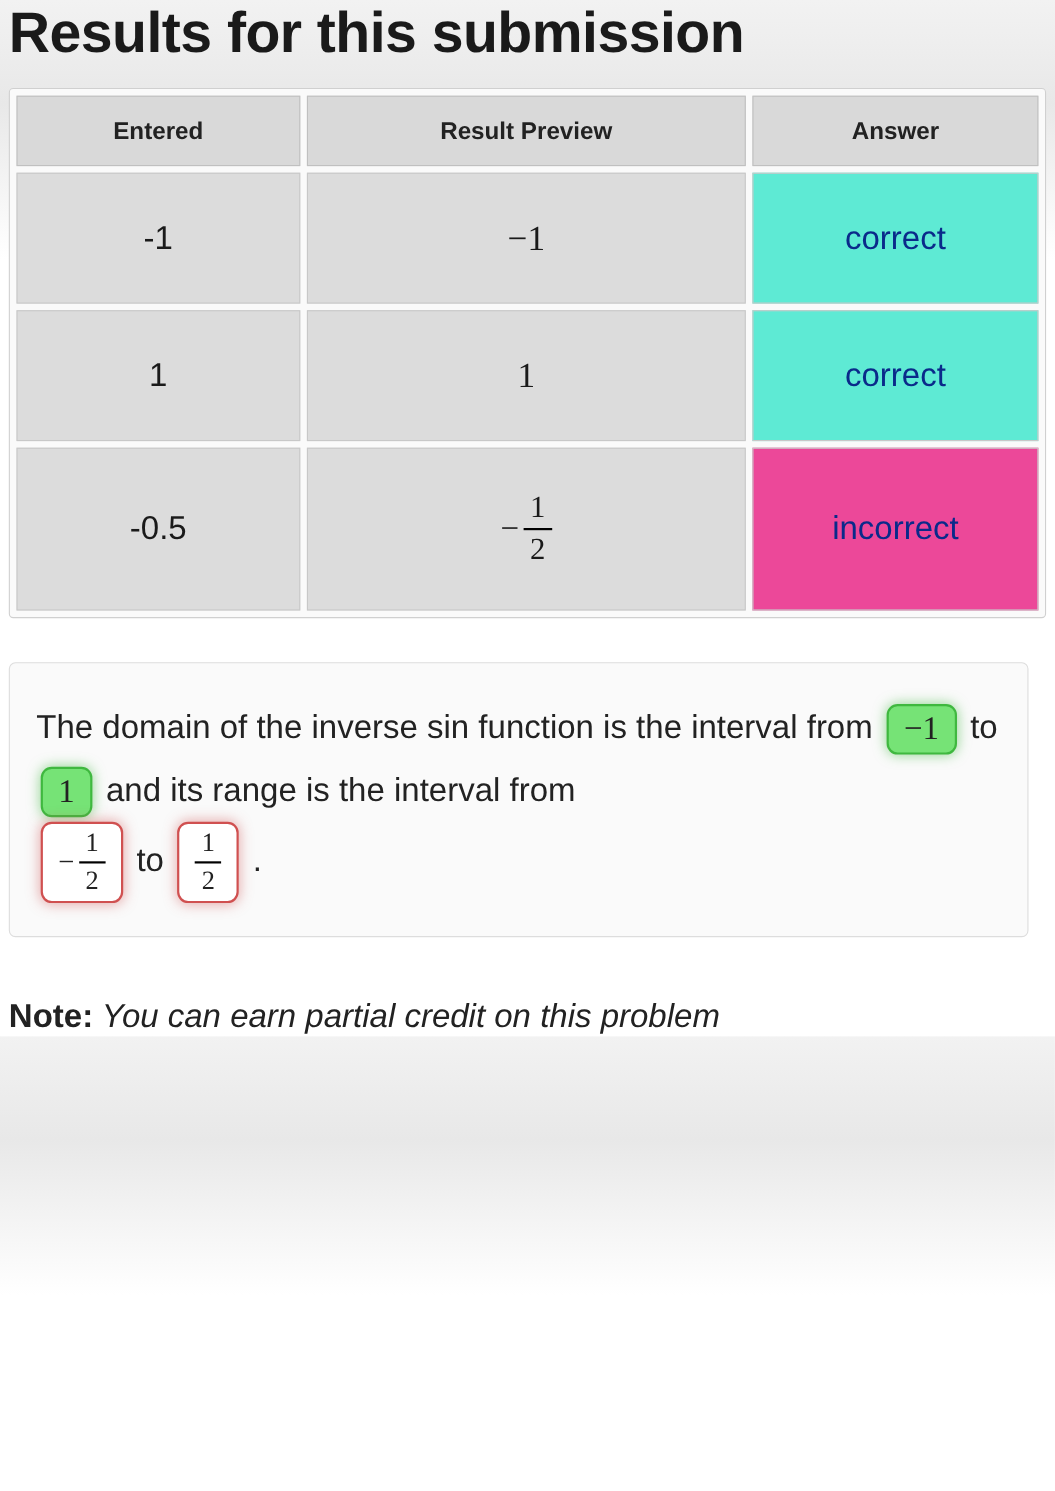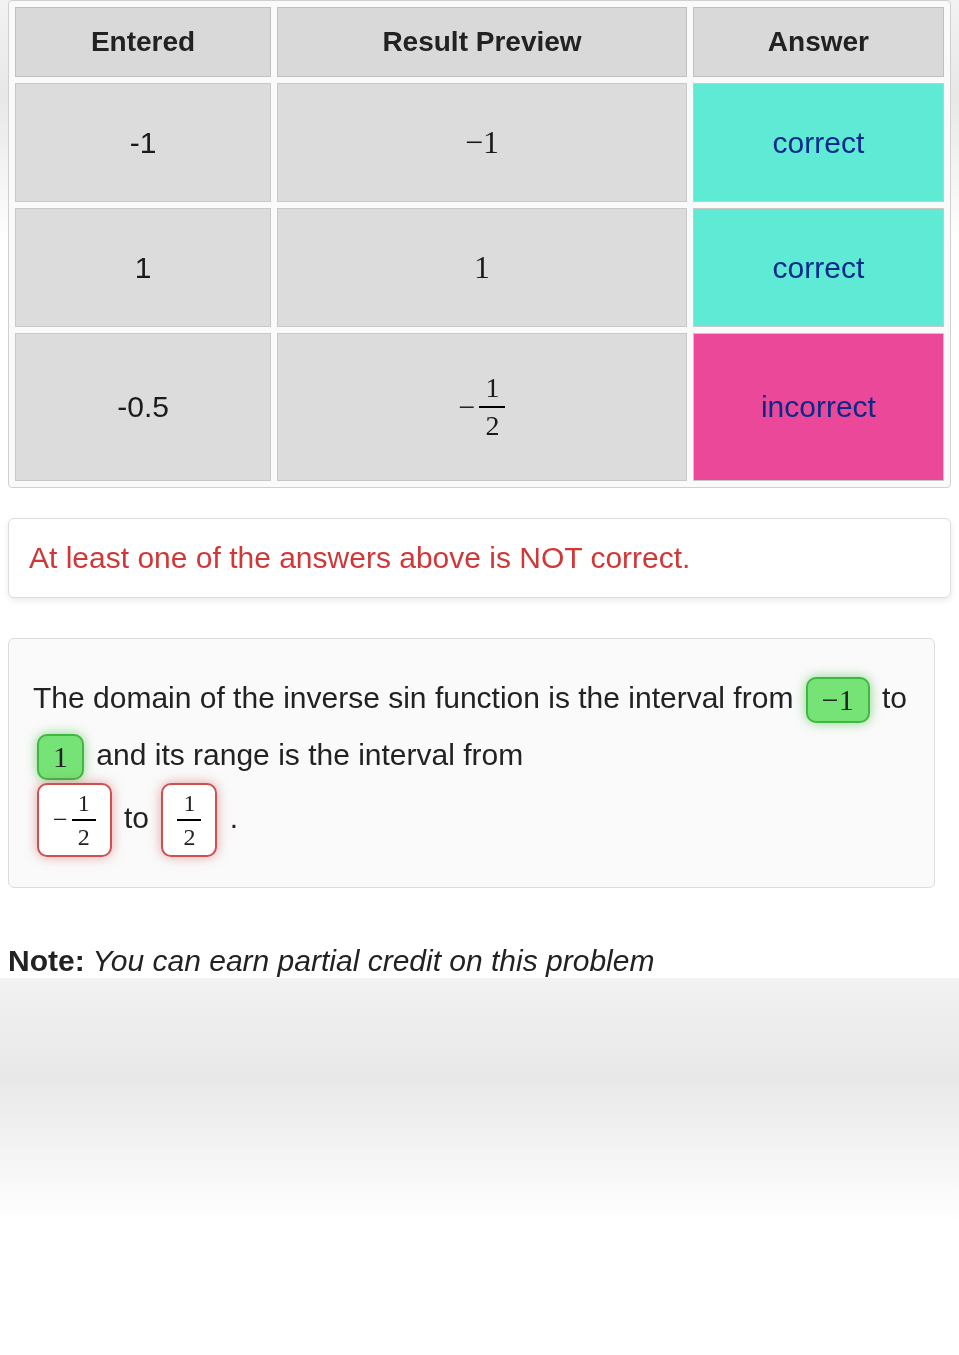--- a/index.html
+++ b/index.html
@@ -28,21 +28,21 @@
   table.results {
     width: 100%;
     border-collapse: separate;
     border-spacing: 6px;
     background: #fafafa;
     border: 1px solid #d0d0d0;
     border-radius: 4px;
   }
   table.results th {
     background: #d9d9d9;
-    font-size: 28px;
+    font-size: 22px;
     font-weight: 700;
     padding: 18px 26px;
     border: 1px solid #c0c0c0;
     color: #222;
   }
   table.results td {
     background: #dcdcdc;
     font-size: 30px;
     text-align: center;
     padding: 40px 10px;
@@ -136,20 +136,21 @@
     font-style: normal;
     font-weight: 800;
   }
 </style>
 </head>
 <body>
 
 <div class="page">
 
 
+  <h1 class="heading">Results for this submission</h1>
 
   <table class="results">
     <thead>
       <tr>
         <th>Entered</th>
         <th>Result Preview</th>
         <th>Answer</th>
       </tr>
     </thead>
     <tbody>
@@ -172,21 +173,20 @@
         <td>
           <span class="math">
             <span class="neg">−</span><span class="frac"><span class="num">1</span><span class="den">2</span></span>
           </span>
         </td>
         <td class="result-incorrect">incorrect</td>
       </tr>
     </tbody>
   </table>
 
-  <div class="feedback-box">At least one of the answers above is NOT correct.</div>
 
   <div class="problem-box">
     <span>The domain of the inverse sin function is the interval from</span>
     <span class="ans correct">
       <span>−</span><span>1</span>
     </span>
     <span>to</span>
     <span class="ans correct">
       <span>1</span>
     </span>

